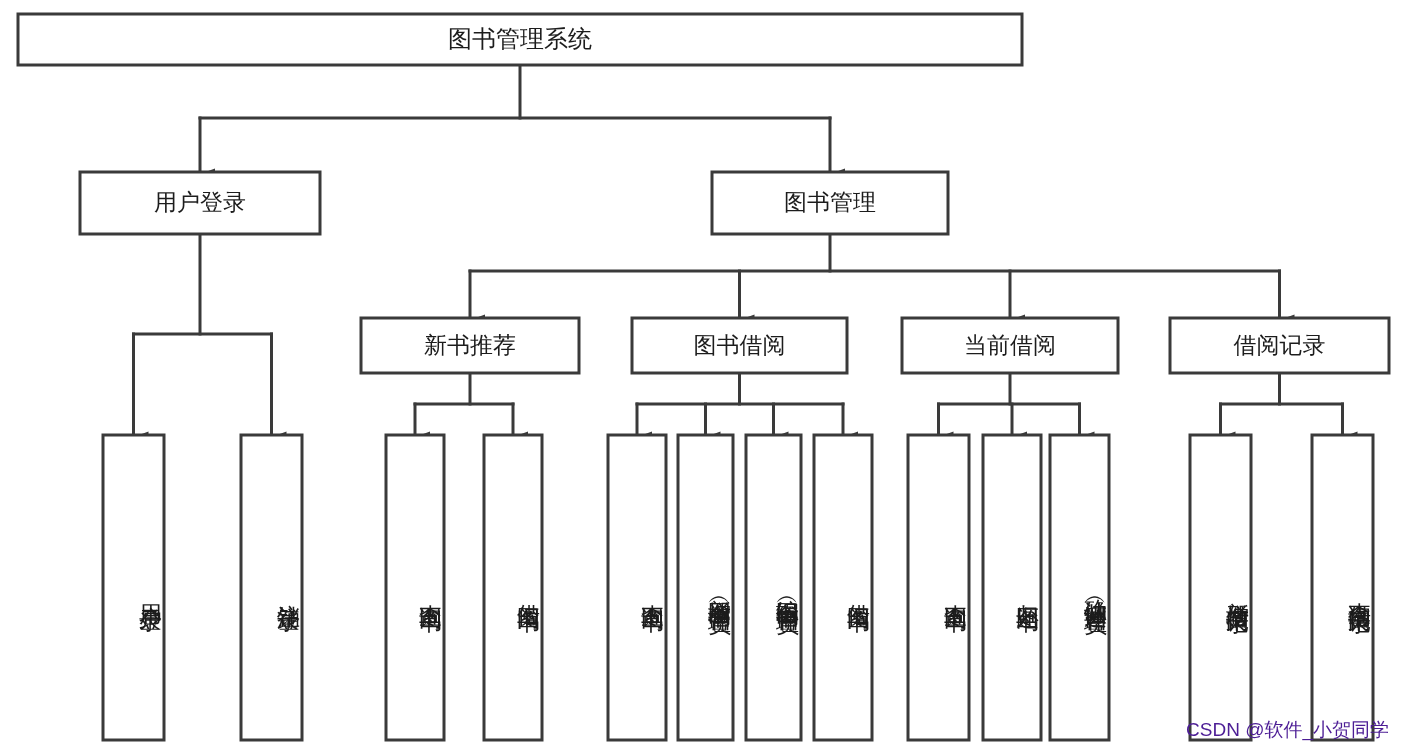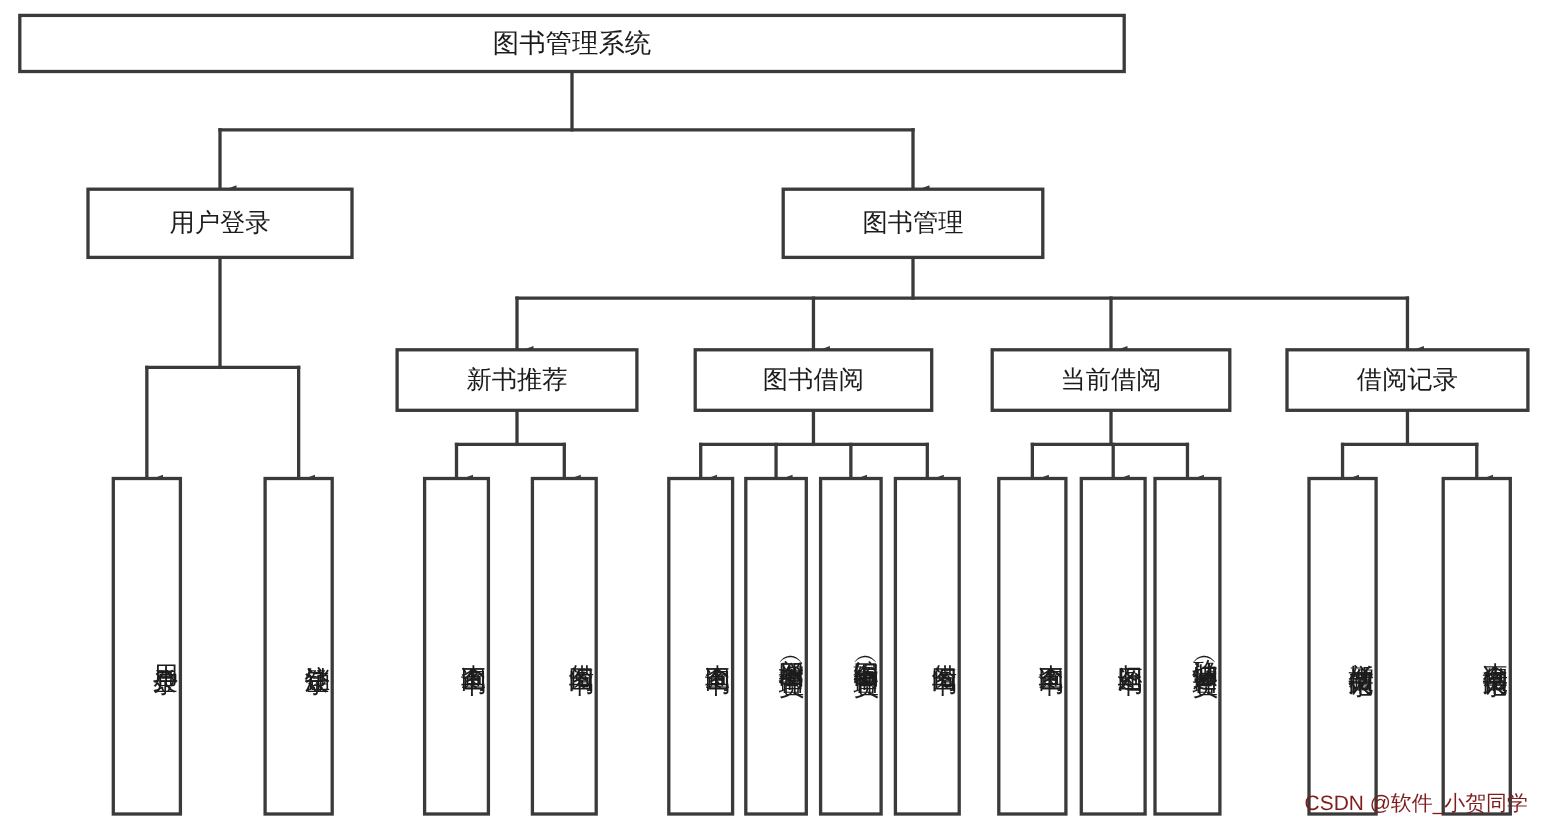--- a/index.html
+++ b/index.html
@@ -70,21 +70,21 @@
     justify-content: center;
     white-space: nowrap;
     pointer-events: none;
   }
   .watermark {
     position: absolute;
     right: 8px;
     bottom: 4px;
     font-family: "Liberation Sans", "DejaVu Sans", sans-serif;
     font-size: 19px;
-    color: #7f1d1d;
+    color: #4c1d95;
     white-space: nowrap;
   }
 </style>
 </head>
 <body>
 
 <div id="diagram-root">
 
   <svg id="tree-svg" viewBox="0 0 1405 747">
     <defs>

